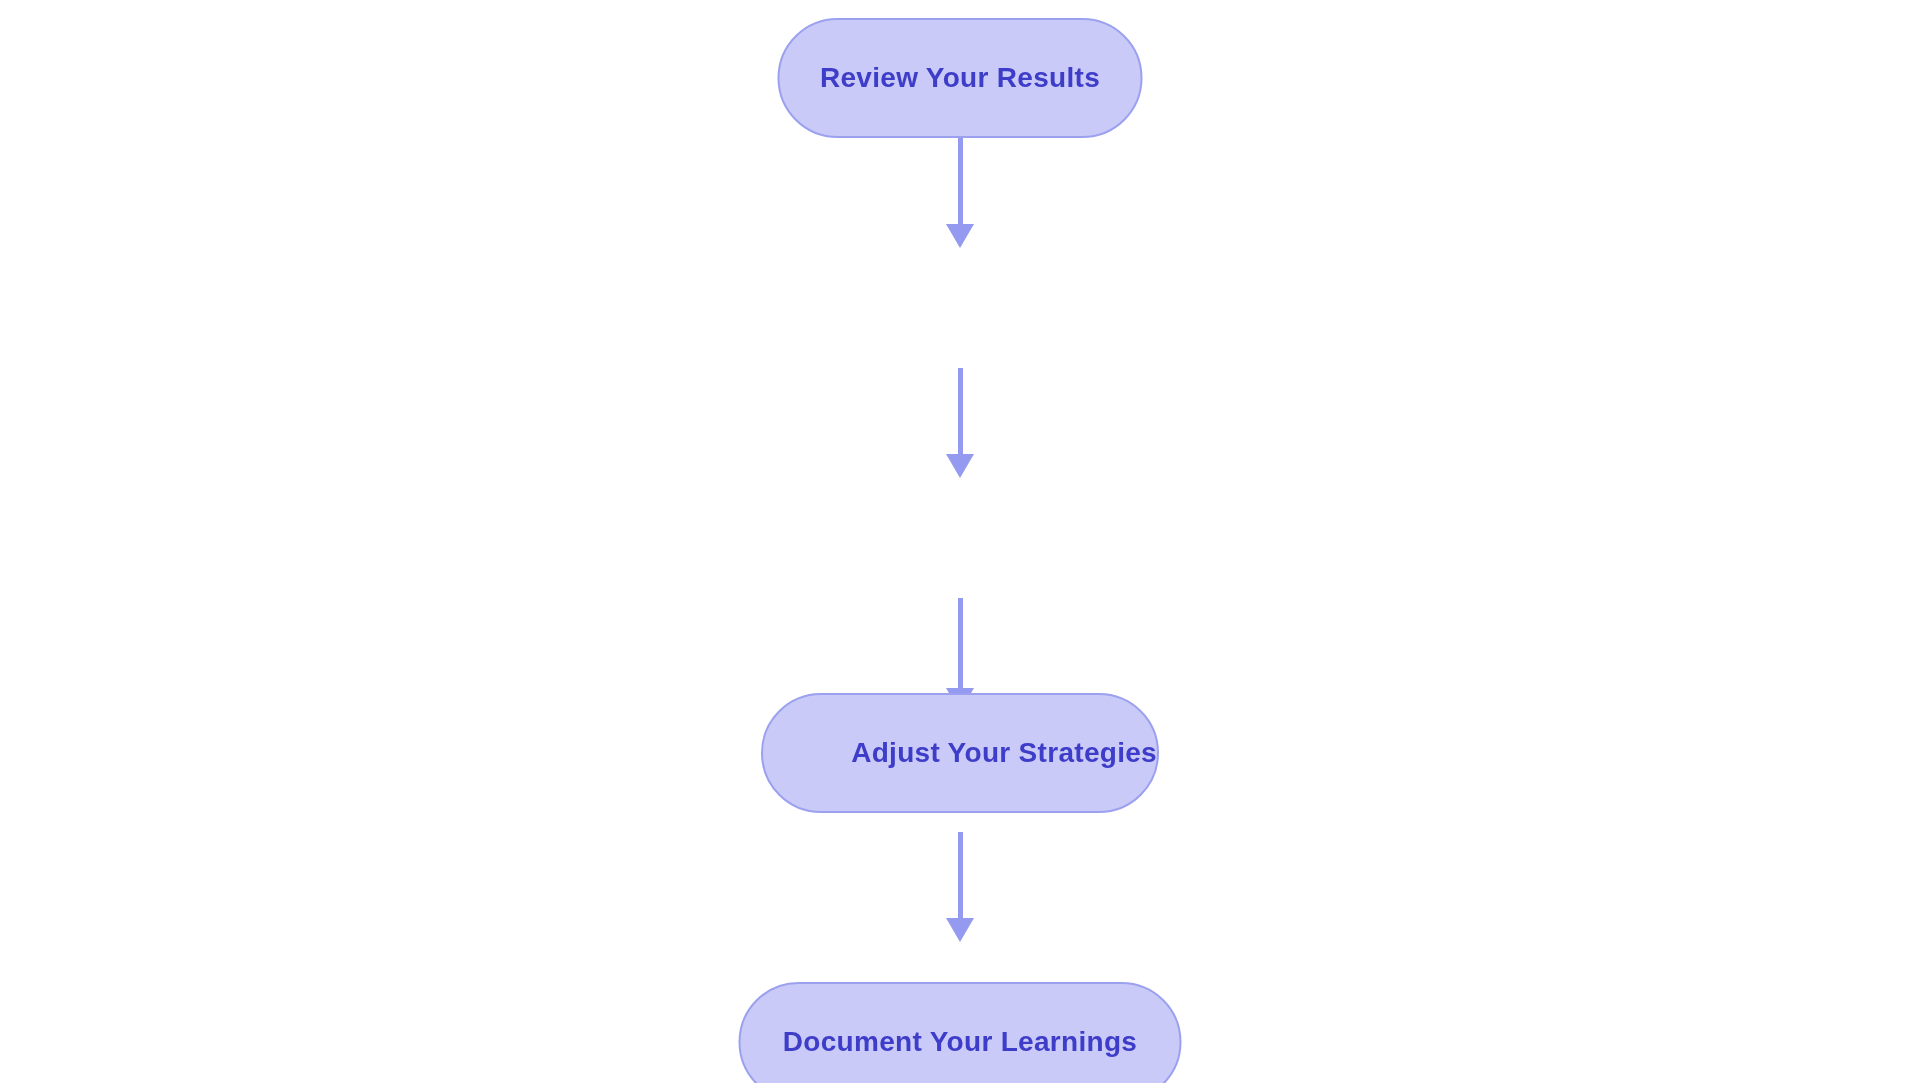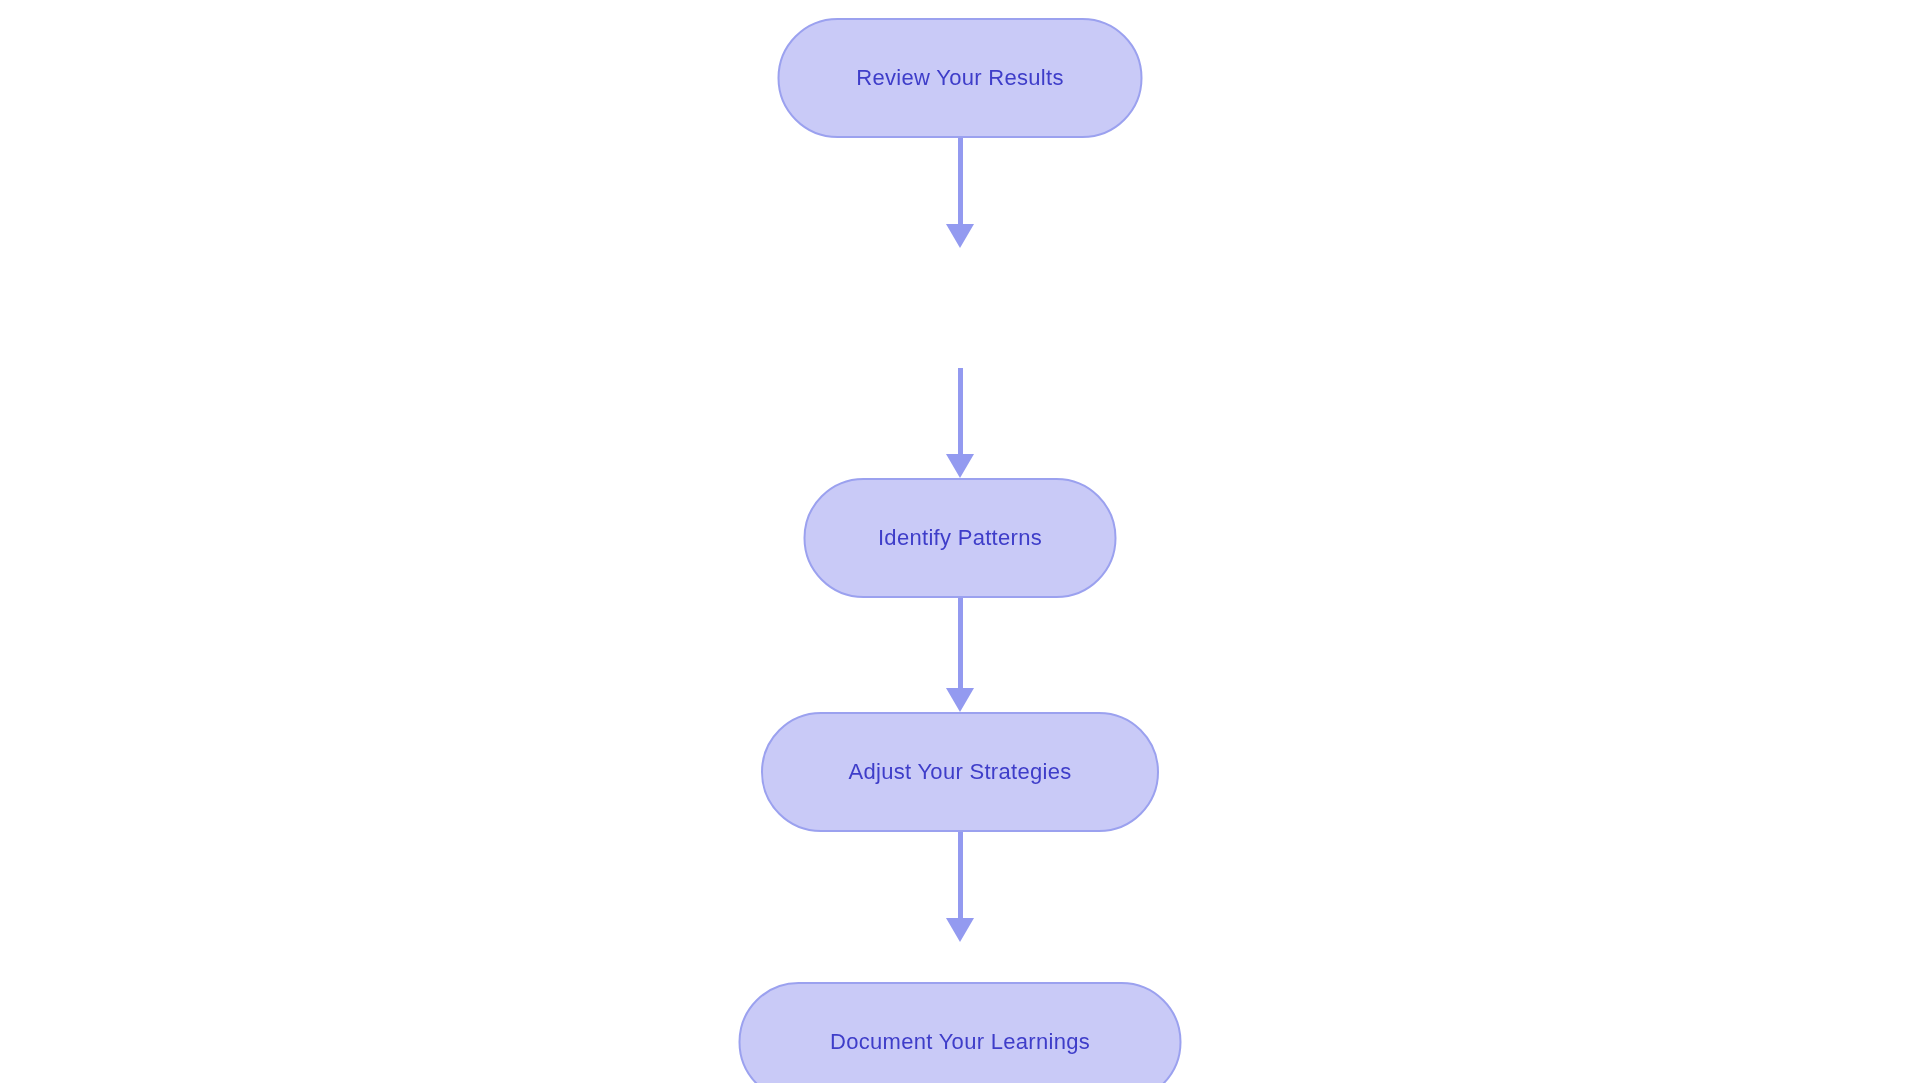--- a/index.html
+++ b/index.html
@@ -29,29 +29,29 @@
     height: 120px;
     border-radius: 60px;
     background: var(--node-fill);
     border: 2px solid var(--node-border);
     display: flex;
     align-items: center;
     justify-content: center;
   }
   .node .label {
     color: var(--text-color);
-    font-size: 22px;
-    font-weight: 400;
+    font-size: 28px;
+    font-weight: 700;
     letter-spacing: 0.3px;
     white-space: nowrap;
   }
   .n1 { top: 18px;  width: 365px; }
   .n2 { top: 248px; width: 338px; }
   .n3 { top: 478px; width: 313px; }
-  .n4 { top: 712px; width: 398px; }
+  .n4 { top: 693px; width: 398px; justify-content: flex-end; }
   .n5 { top: 982px; width: 443px; }
 
   .arrow {
     position: absolute;
     left: 960px;
     transform: translateX(-50%);
     display: flex;
     flex-direction: column;
     align-items: center;
   }
@@ -84,23 +84,20 @@
     <div class="line"></div>
     <div class="head"></div>
   </div>
 
 
   <div class="arrow a2">
     <div class="line"></div>
     <div class="head"></div>
   </div>
 
-  <div class="node n3">
-    <span class="label">Identify Patterns</span>
-  </div>
 
   <div class="arrow a3">
     <div class="line"></div>
     <div class="head"></div>
   </div>
 
   <div class="node n4">
     <span class="label">Adjust Your Strategies</span>
   </div>
 

